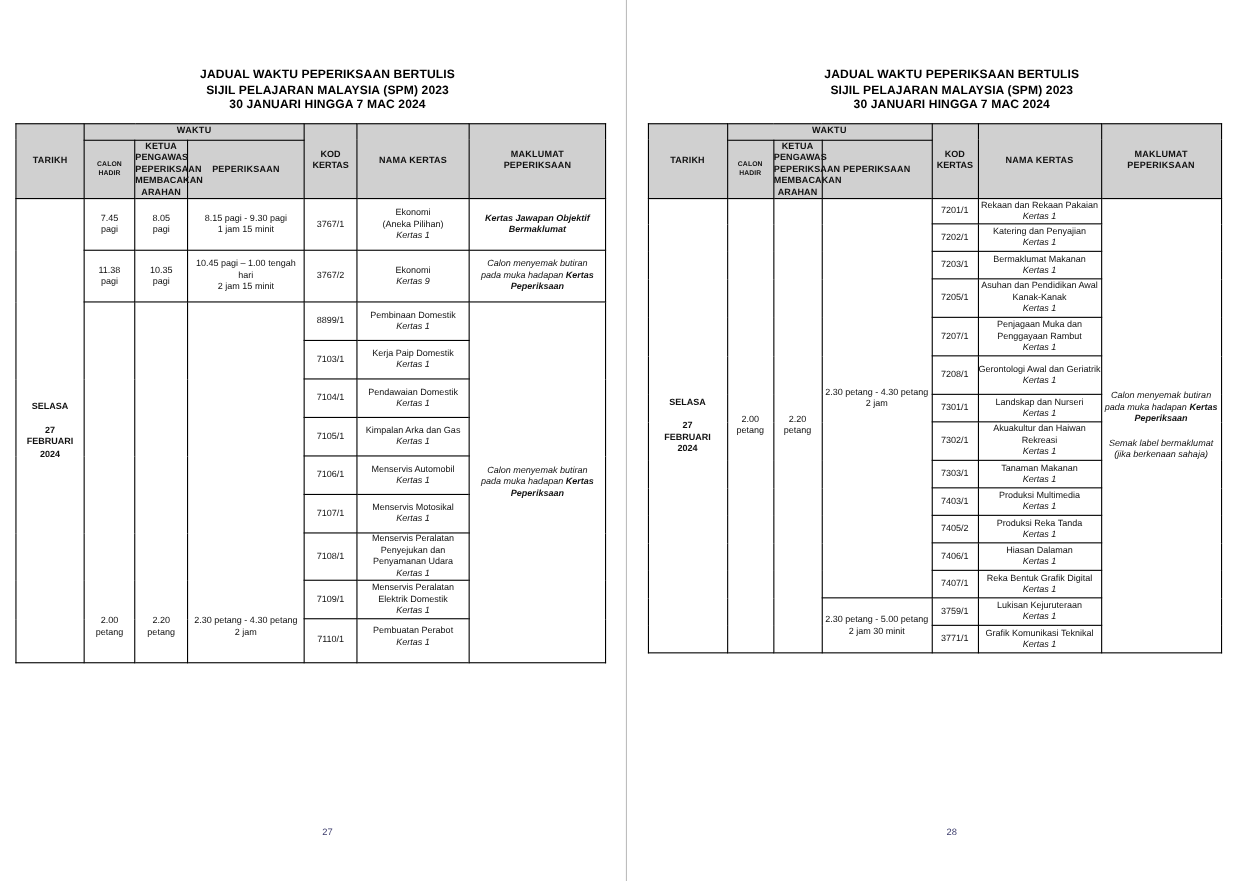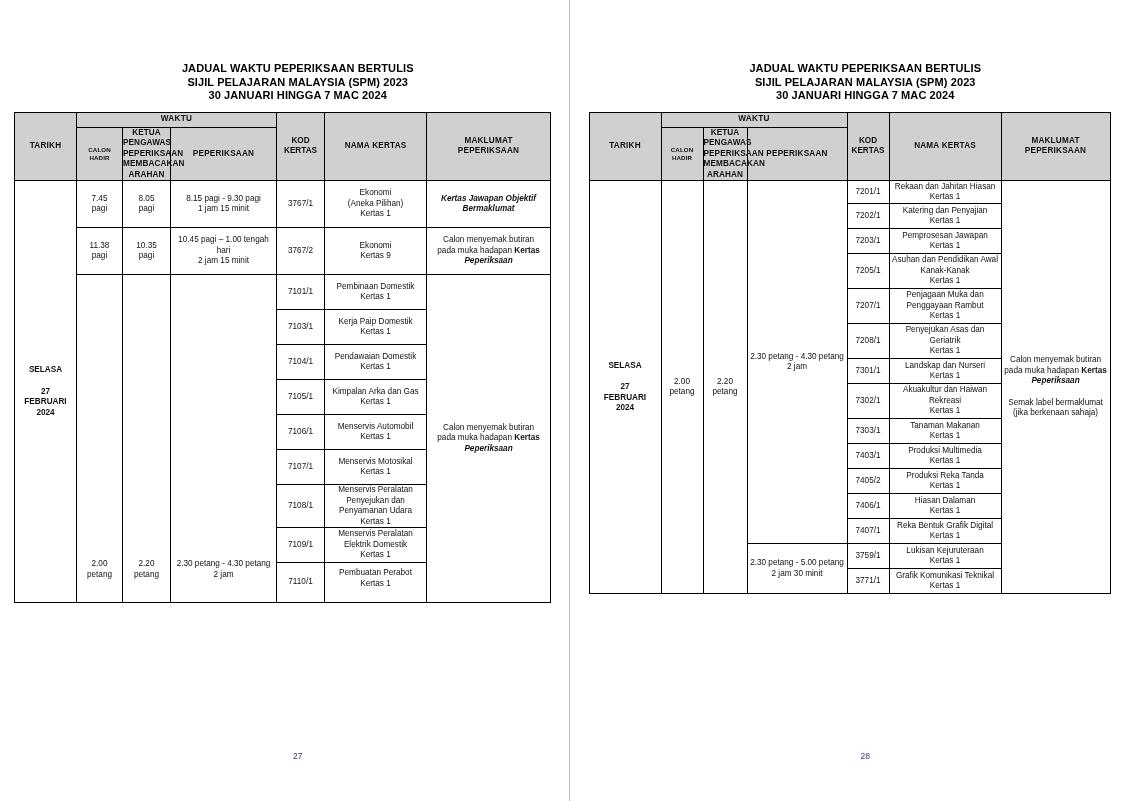--- a/index.html
+++ b/index.html
@@ -60,21 +60,21 @@
   .th-sub{font-size:8.5px;line-height:10px;}
   .th-tiny{font-size:5.1px;line-height:6.1px;letter-spacing:.1px;}
   .th-waktu{font-size:10px;letter-spacing:.3px;height:14px;}
 
   .date-cell{
     font-weight:bold;
     font-size:10px;
     line-height:15px;
   }
   .date-cell .d-day{display:block;margin-bottom:11px;}
-  .it{}
+  .it{font-style:italic;}
   .b{font-weight:bold;}
   .bi{font-weight:bold;font-style:italic;}
   .cellpad{padding:4px 3px;}
 
   .pagenum{
     position:absolute;
     bottom:40px;
     font-size:8.5px;
     color:#3b3b6b;
     text-align:center;
@@ -205,21 +205,21 @@
             <div>petang</div>
           </td>
           <td rowspan="9" class="cellpad" style="vertical-align:bottom;padding-bottom:22px">
             <div>2.20</div>
             <div>petang</div>
           </td>
           <td rowspan="9" class="cellpad" style="vertical-align:bottom;padding-bottom:22px">
             <div>2.30 petang - 4.30 petang</div>
             <div>2 jam</div>
           </td>
-          <td>7101/1</td>
+          <td>8899/1</td>
           <td class="cellpad" style="height:34px">
             <div>Pembinaan Domestik</div>
             <div class="it">Kertas 1</div>
           </td>
           <td rowspan="9" class="cellpad">
             <div class="it"><span>Calon menyemak butiran</span></div>
             <div class="it"><span>pada muka hadapan </span><span class="b">Kertas</span></div>
             <div class="bi">Peperiksaan</div>
           </td>
         </tr>
@@ -351,21 +351,21 @@
           <td rowspan="15" class="cellpad">
             <div>2.20</div>
             <div>petang</div>
           </td>
           <td rowspan="13" class="cellpad">
             <div>2.30 petang - 4.30 petang</div>
             <div>2 jam</div>
           </td>
           <td>7201/1</td>
           <td class="cellpad" style="height:22px">
-            <div>Rekaan dan Jahitan Hiasan</div>
+            <div>Rekaan dan Rekaan Pakaian</div>
             <div class="it">Kertas 1</div>
           </td>
           <td rowspan="15" class="cellpad">
             <div class="it"><span>Calon menyemak butiran</span></div>
             <div class="it"><span>pada muka hadapan </span><span class="b">Kertas</span></div>
             <div class="bi">Peperiksaan</div>
             <div style="height:11px"></div>
             <div class="it">Semak label bermaklumat</div>
             <div class="it">(jika berkenaan sahaja)</div>
           </td>
@@ -374,42 +374,42 @@
         <tr>
           <td>7202/1</td>
           <td class="cellpad" style="height:24px">
             <div>Katering dan Penyajian</div>
             <div class="it">Kertas 1</div>
           </td>
         </tr>
         <tr>
           <td>7203/1</td>
           <td class="cellpad" style="height:24px">
-            <div>Pemprosesan Jawapan</div>
+            <div>Bermaklumat Makanan</div>
             <div class="it">Kertas 1</div>
           </td>
         </tr>
         <tr>
           <td>7205/1</td>
           <td class="cellpad" style="height:34px">
             <div>Asuhan dan Pendidikan Awal Kanak-Kanak</div>
             <div class="it">Kertas 1</div>
           </td>
         </tr>
         <tr>
           <td>7207/1</td>
           <td class="cellpad" style="height:34px">
             <div>Penjagaan Muka dan Penggayaan Rambut</div>
             <div class="it">Kertas 1</div>
           </td>
         </tr>
         <tr>
           <td>7208/1</td>
           <td class="cellpad" style="height:34px">
-            <div>Penyejukan Asas dan Geriatrik</div>
+            <div>Gerontologi Awal dan Geriatrik</div>
             <div class="it">Kertas 1</div>
           </td>
         </tr>
         <tr>
           <td>7301/1</td>
           <td class="cellpad" style="height:24px">
             <div>Landskap dan Nurseri</div>
             <div class="it">Kertas 1</div>
           </td>
         </tr>

